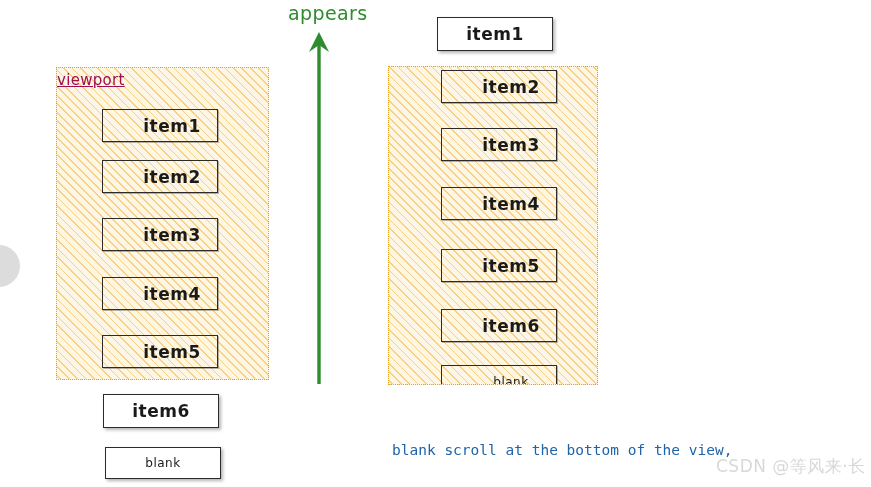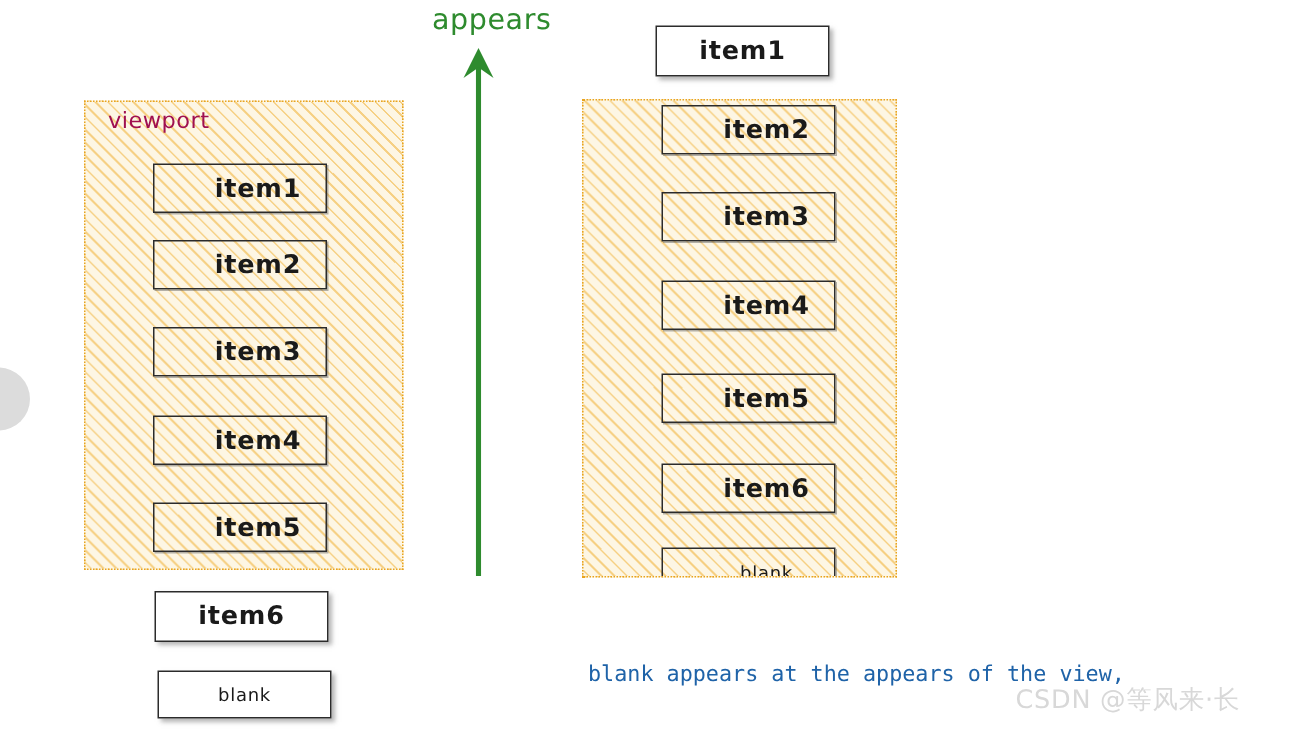--- a/index.html
+++ b/index.html
@@ -41,26 +41,27 @@
         rgba(240, 176, 50, 0.00) 3.2px,
         rgba(240, 176, 50, 0.00) 6px
       );
     overflow: hidden;
   }
   #viewport-left  { left: 56px;  top: 67px; width: 213px; height: 313px; }
   #viewport-right { left: 388px; top: 66px; width: 210px; height: 319px; }
 
   .viewport-label {
     position: absolute;
-    left: 15px;
+    left: 0;
     top: 3px;
     color: #a01050;
     font-size: 15px;
     font-family: "DejaVu Sans", sans-serif;
     letter-spacing: 0.3px;
+    text-decoration: underline;
   }
 
   
   .item-box {
     position: absolute;
     box-sizing: border-box;
     display: flex;
     align-items: center;
     justify-content: center;
     font-family: "DejaVu Sans", sans-serif;
@@ -114,21 +115,21 @@
     color: #1f63a8;
     font-family: "DejaVu Sans Mono", monospace;
     font-size: 14.5px;
     line-height: 21px;
     white-space: pre;
   }
 
   
   .watermark {
     position: absolute;
-    left: 677px;
+    left: 716px;
     top: 455px;
     color: #d8d8d8;
     font-family: "DejaVu Sans", sans-serif;
     font-size: 17px;
     letter-spacing: 0.5px;
     pointer-events: none;
   }
 </style>
 </head>
 <body>
@@ -159,19 +160,19 @@
 <div class="viewport" id="viewport-right">
   <div class="item-box item-inside" style="left:52px; top:3px;   width:116px; height:33px;">item2</div>
   <div class="item-box item-inside" style="left:52px; top:61px;  width:116px; height:33px;">item3</div>
   <div class="item-box item-inside" style="left:52px; top:120px; width:116px; height:33px;">item4</div>
   <div class="item-box item-inside" style="left:52px; top:182px; width:116px; height:33px;">item5</div>
   <div class="item-box item-inside" style="left:52px; top:242px; width:116px; height:33px;">item6</div>
   <div class="item-box item-inside item-small" style="left:52px; top:298px; width:116px; height:33px;">blank</div>
 </div>
 
 <div class="caption">
-  <div>blank appears at the appears of the view,</div>
+  <div>blank scroll at the bottom of the view,</div>
   
   
   
 </div>
 
 <div class="watermark">CSDN @等风来·长</div>
 
 </body></html>

